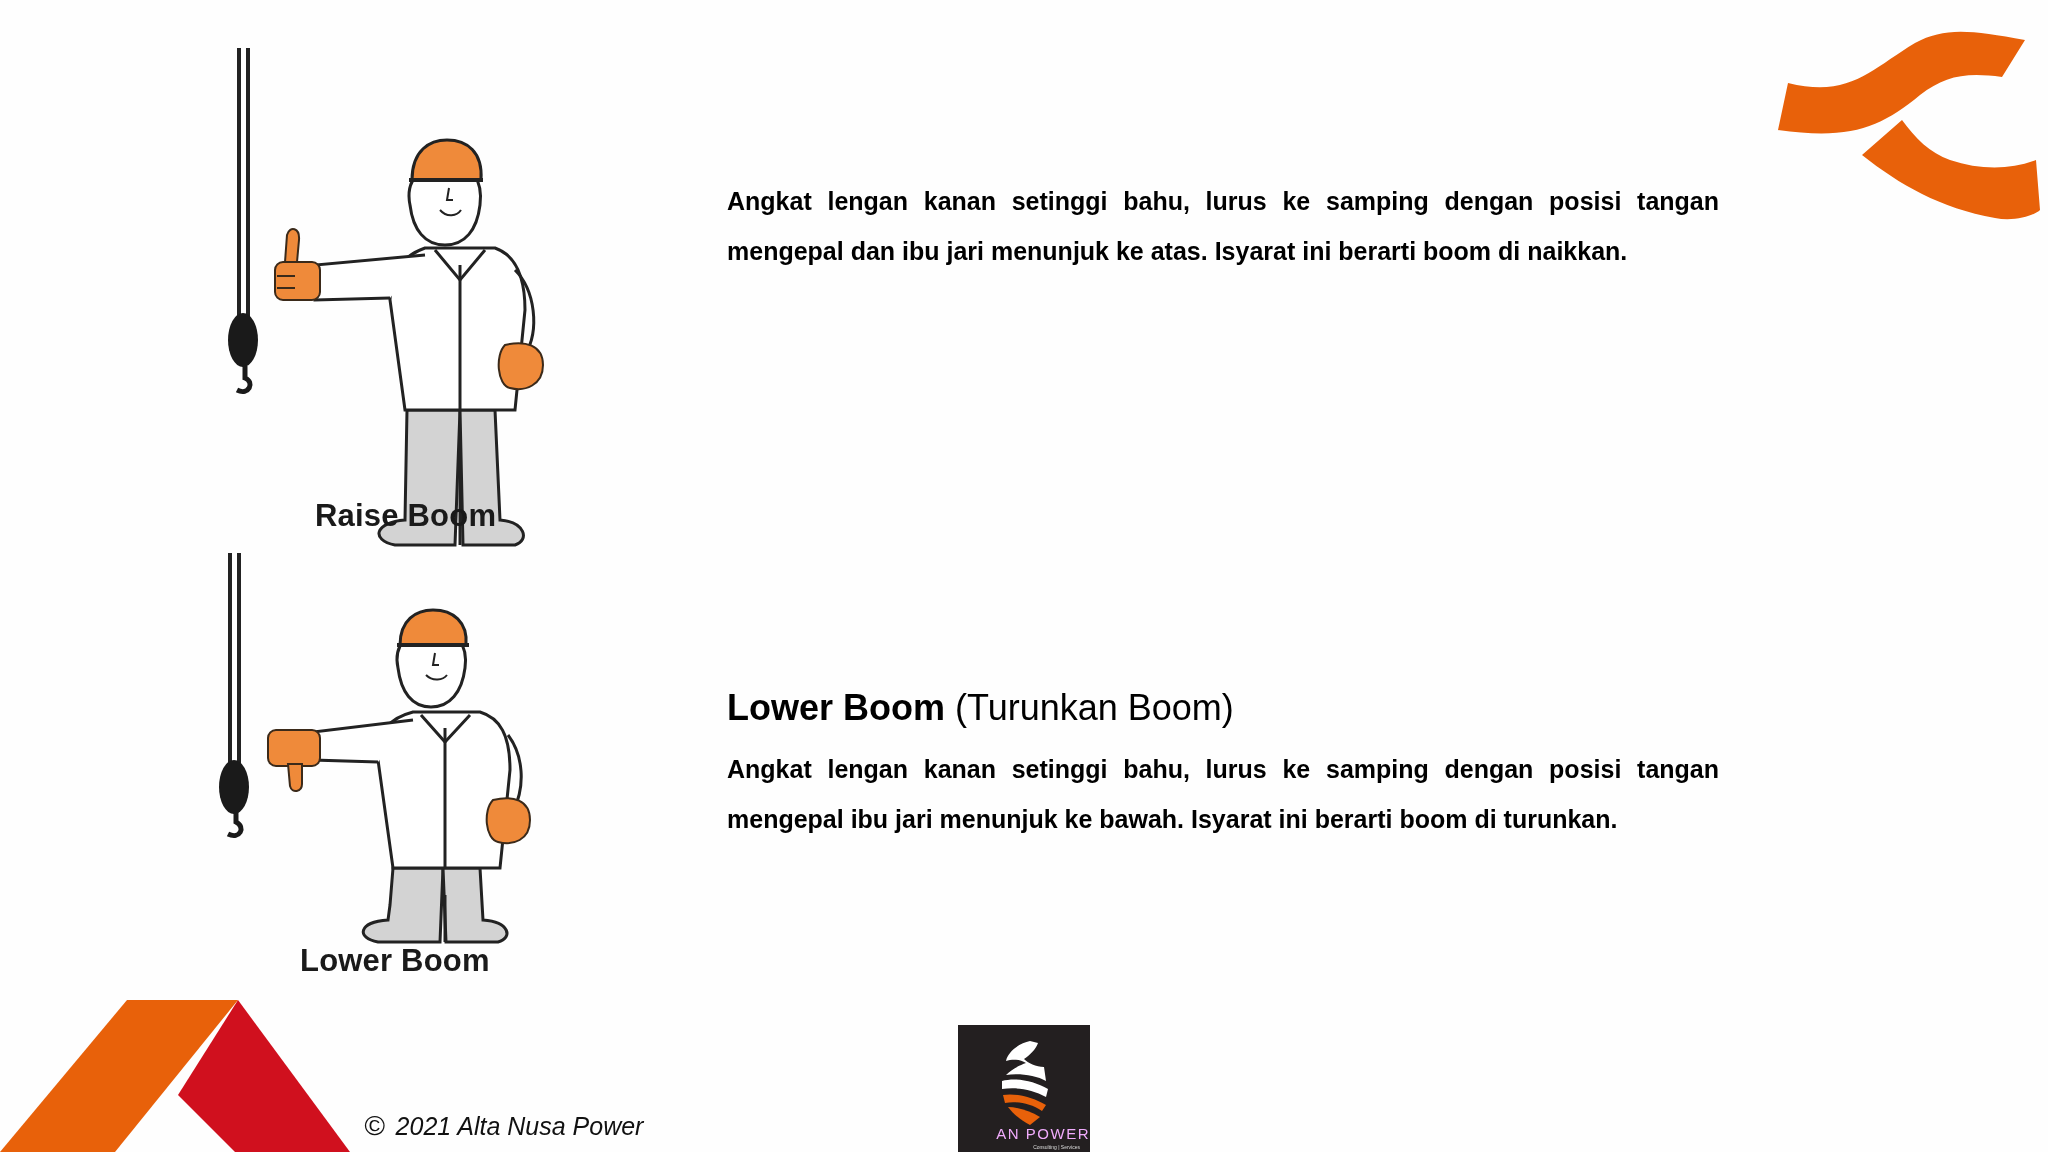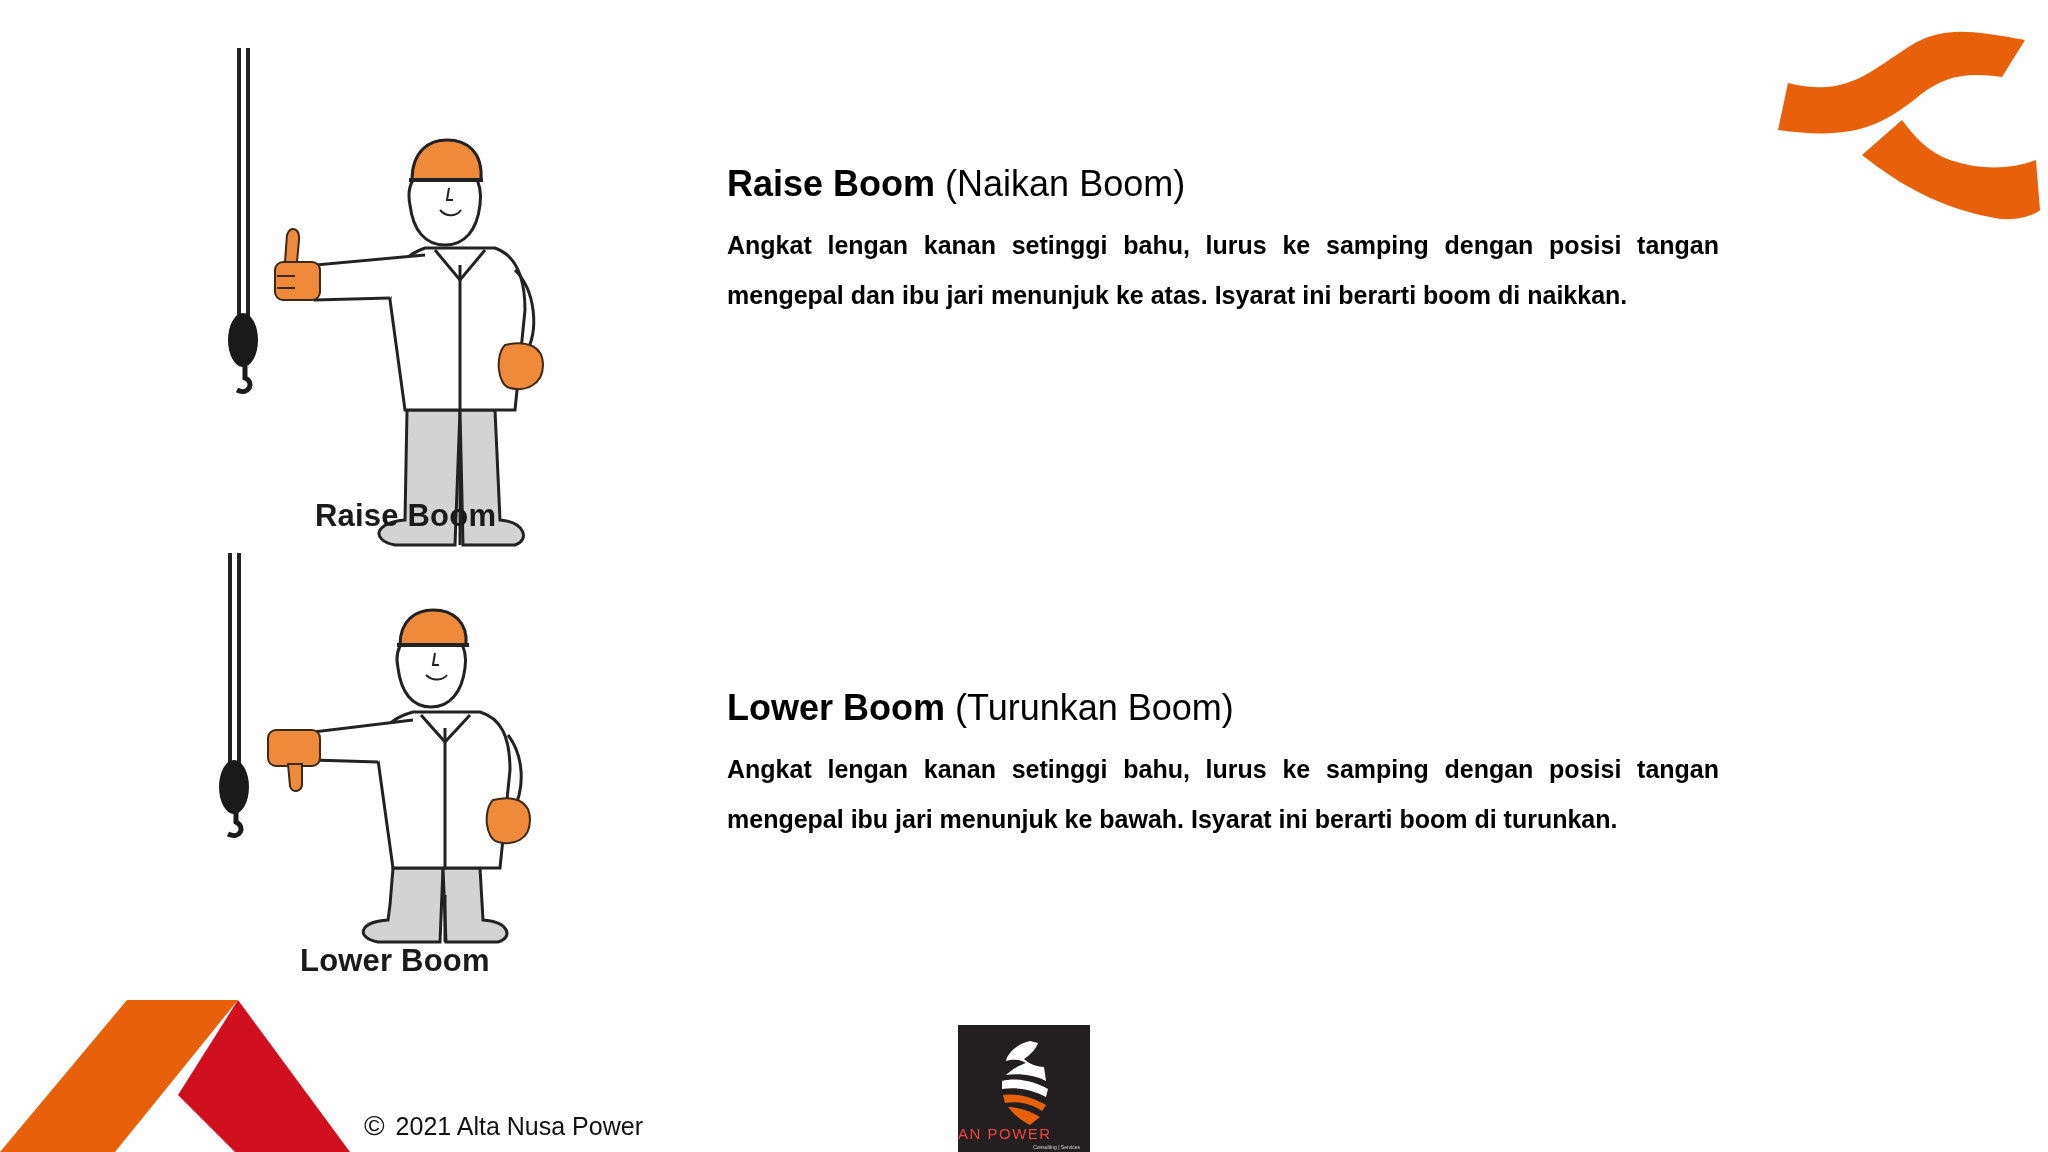--- a/index.html
+++ b/index.html
@@ -25,29 +25,29 @@
     .signal-title { font-size: 36px; line-height: 44px; margin: 0; white-space: nowrap; }
     .signal-title b { font-weight: bold; }
     .signal-title .sub { font-weight: normal; }
     .signal-body {
       font-size: 25px; line-height: 50px; text-align: justify; margin: 14px 0 0 0;
       text-align-last: left;
       font-weight: bold;
     }
 
     .copyright {
-      position: absolute; left: 364px; top: 1110px; font-size: 25px; white-space: nowrap; color: #111;
+      position: absolute; left: 364px; top: 1110px; font-size: 25px; white-space: nowrap; color: #111; font-style: italic;
     }
     .copyright .c { font-size: 28px; margin-right: 4px; }
 
     .anpower {
       position: absolute; left: 958px; top: 1025px; width: 132px; height: 127px; background: #231f20;
     }
     .anpower .name {
-      position: absolute; left: 0; width: 100%; top: 100px; text-align: left; color: #ef4444;
+      position: absolute; left: 0; width: 100%; top: 100px; text-align: right; color: #f0abfc;
       font-size: 15px; letter-spacing: 1.5px; white-space: nowrap;
     }
     .anpower .tag {
       position: absolute; left: 0; width: 100%; top: 119px; text-align: right; padding-right: 10px; box-sizing: border-box;
       color: #ddd; font-size: 5px; white-space: nowrap;
     }
   </style>
 </head>
 <body>
 
@@ -129,24 +129,20 @@
       <path d="M70 214 L 72 236 C 74 244, 84 242, 84 234 L 84 214 Z"></path>
     </g>
     <g stroke="#3b2a1a" stroke-width="2" fill="#ef8a3a">
       <path d="M275 250 C 295 245, 312 250, 312 270 C 312 290, 295 296, 280 292 C 267 289, 265 260, 275 250 Z"></path>
     </g>
   </svg>
   <div class="fig-label" style="left:82px; top:393px;">Lower Boom</div>
 </div>
 
 <section class="signal" style="top:162px;">
-  <h2 class="signal-title">
-    <b>Raise Boom</b>
-    <span class="sub">(Naikan Boom)</span>
-  </h2>
   <p class="signal-body">Angkat lengan kanan setinggi bahu, lurus ke samping dengan posisi tangan mengepal dan ibu jari menunjuk ke atas. Isyarat ini berarti boom di naikkan.</p>
 </section>
 
 <section class="signal" style="top:638px;margin-top:48px;">
   <h2 class="signal-title">
     <b>Lower Boom</b>
     <span class="sub">(Turunkan Boom)</span>
   </h2>
   <p class="signal-body">Angkat lengan kanan setinggi bahu, lurus ke samping dengan posisi tangan mengepal ibu jari menunjuk ke bawah. Isyarat ini berarti boom di turunkan.</p>
 </section>

